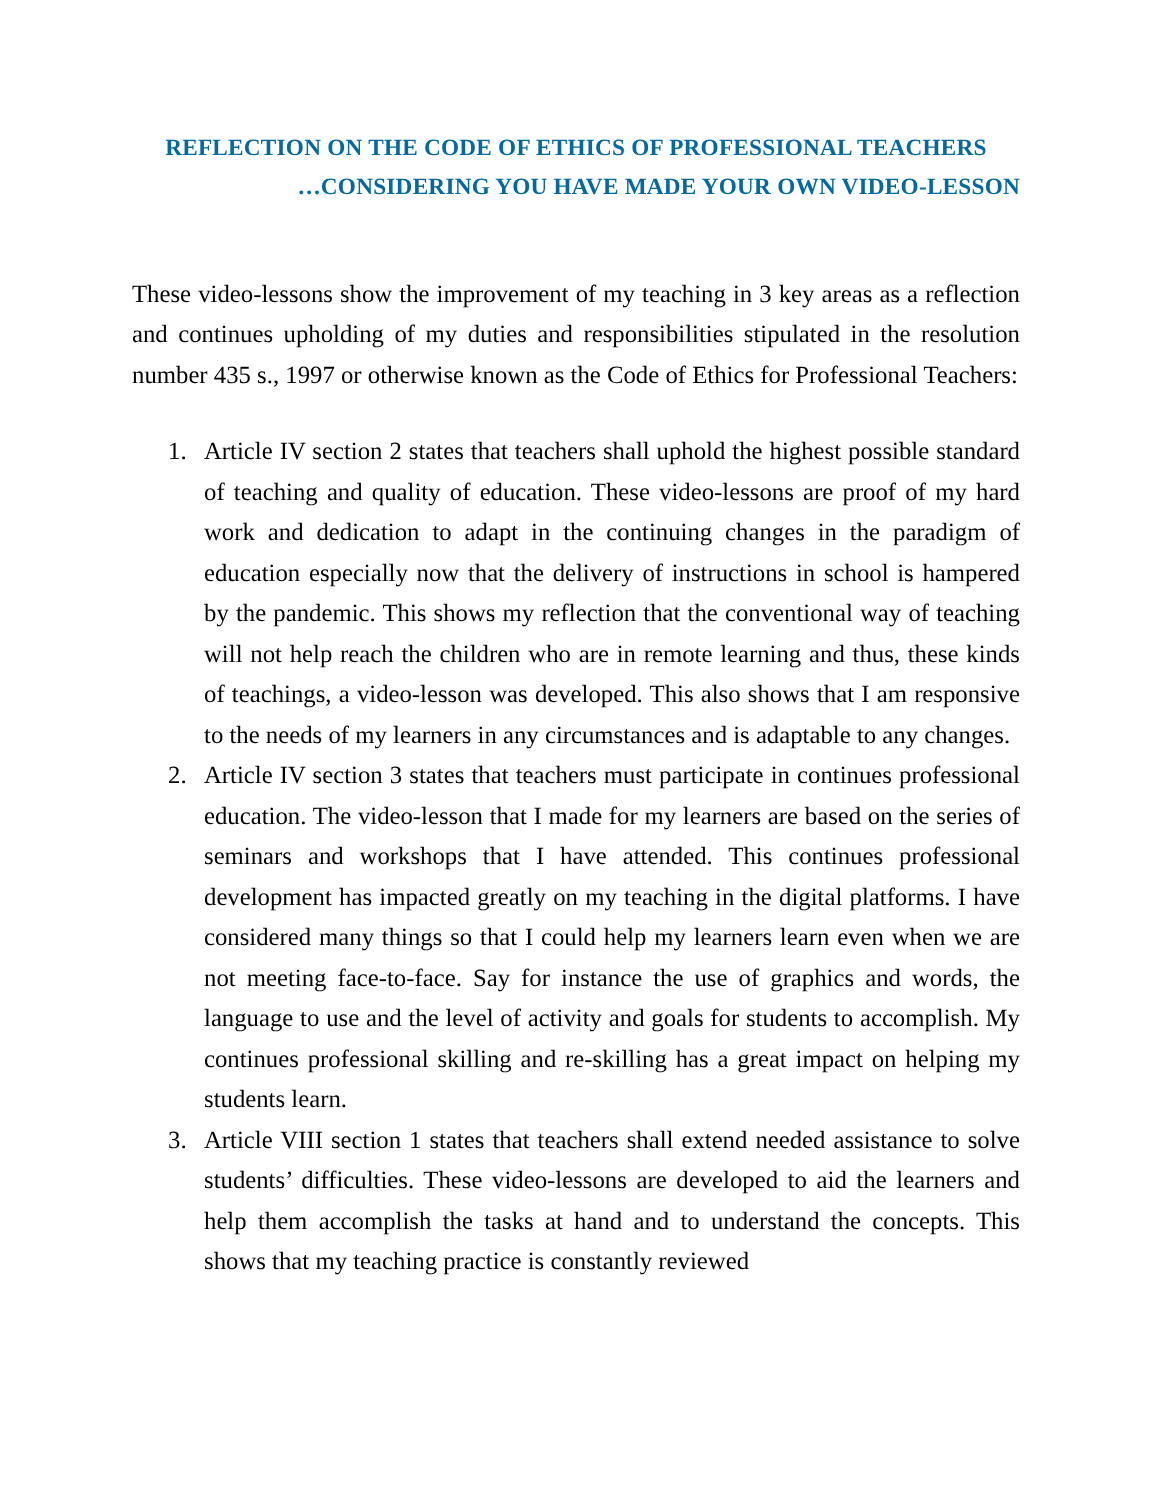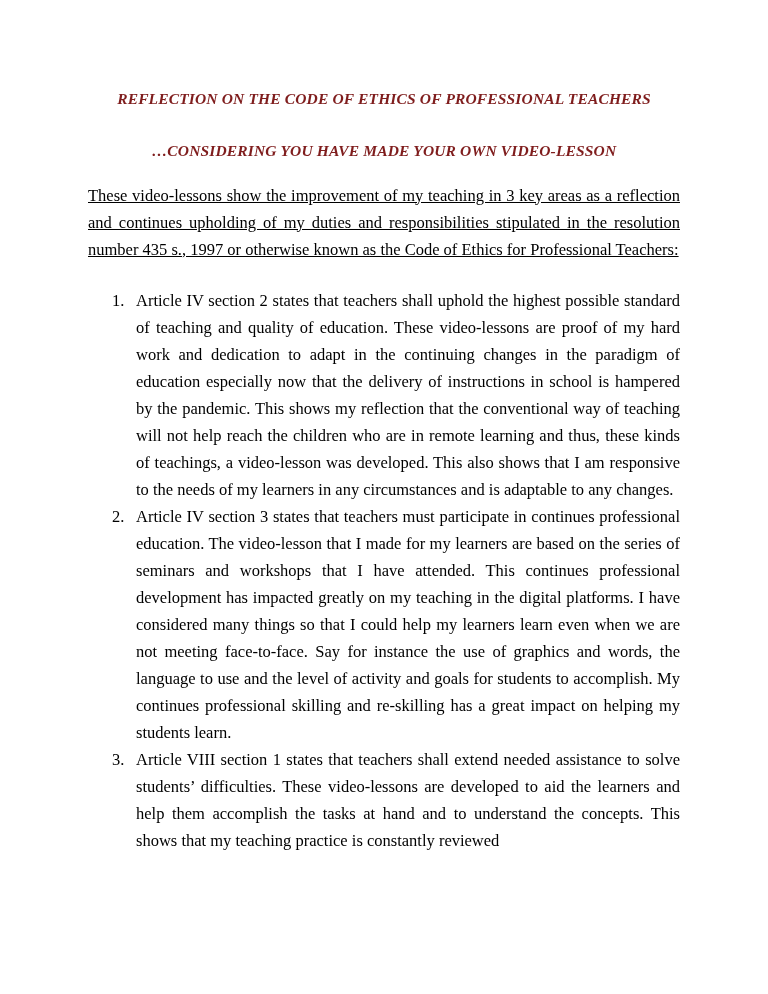--- a/index.html
+++ b/index.html
@@ -31,51 +31,49 @@
     top: 0;
     width: 592px; 
   }
 
   .heading {
     font-weight: bold;
     font-size: 15.5px;
     line-height: 20px;
     letter-spacing: 0.15px;
     white-space: nowrap;
-    color: #7f1d1d;
-    font-style: italic;
+    color: #0369a1;
   }
 
   .heading-main {
     position: absolute;
     top: 89px;
     left: 0;
     width: 592px;
     text-align: center;
   }
 
   .heading-sub {
     position: absolute;
-    top: 141px;
+    top: 115px;
     left: 0;
     width: 592px;
-    text-align: center;
+    text-align: right;
   }
 
   .intro-paragraph {
     position: absolute;
     top: 165px;
     left: 0;
     width: 592px;
     font-size: 16.5px;
     line-height: 27px;
     text-align: justify;
     text-justify: inter-word;
     color: #000000;
-    text-decoration: underline;
   }
 
   .numbered-list {
     position: absolute;
     top: 287px;
     left: 0;
     width: 592px;
     margin: 0;
     padding: 0;
     list-style: none;

